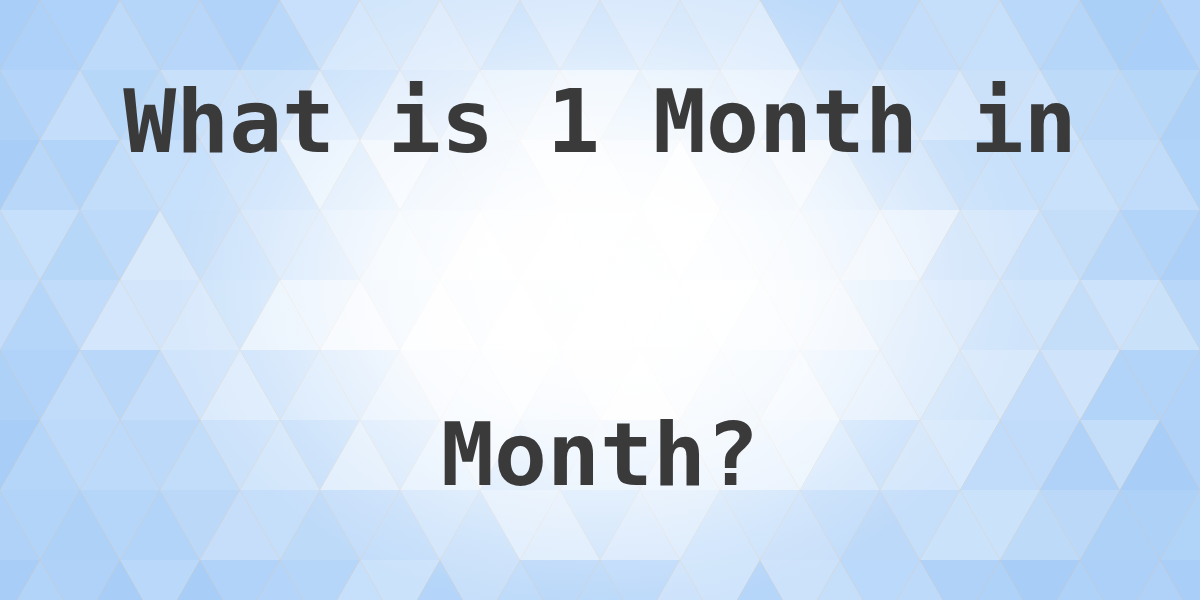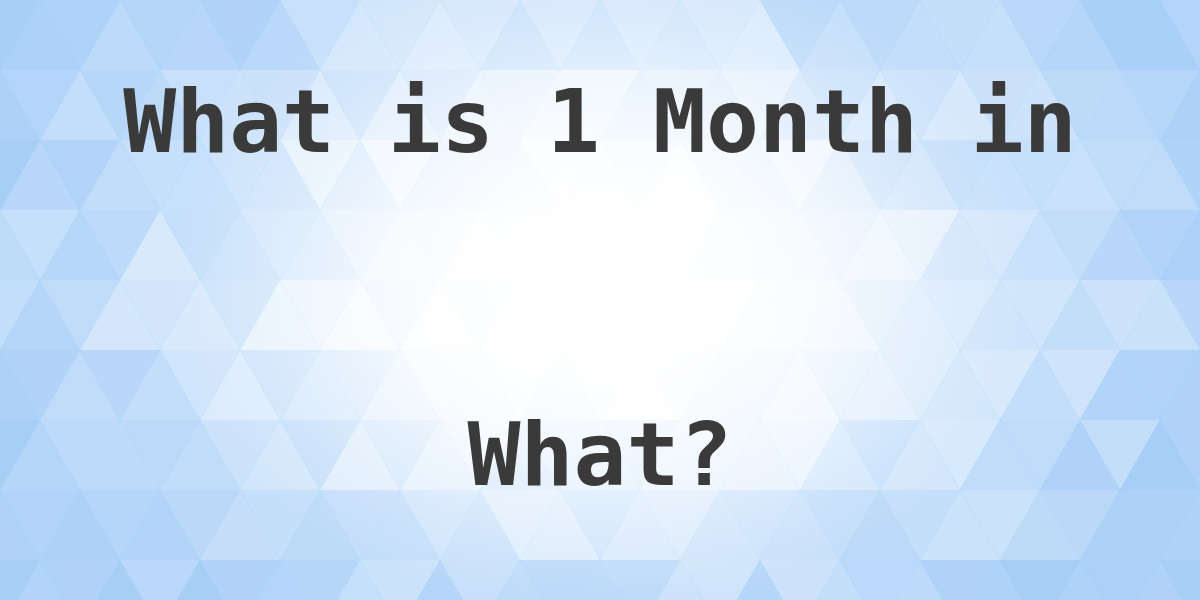--- a/index.html
+++ b/index.html
@@ -11,21 +11,21 @@
     height: 600px;
     overflow: hidden;
     font-family: "DejaVu Sans Mono", monospace;
   }
 
   #page {
     position: relative;
     width: 1200px;
     height: 600px;
     overflow: hidden;
-    background: #7dd3fc;
+    background: #fdba74;
   }
 
   
   #poly-bg {
     position: absolute;
     inset: 0;
     width: 1200px;
     height: 600px;
     display: block;
   }
@@ -483,17 +483,17 @@
       <rect x="0" y="280" width="1200" height="70" fill="#ffffff" opacity="0.07"></rect>
       <rect x="0" y="490" width="1200" height="70" fill="#ffffff" opacity="0.07"></rect>
       <rect x="0" y="700" width="1200" height="70" fill="#ffffff" opacity="0.07"></rect>
     </svg>
 
   <div id="glow"></div>
 
   <div id="headline">
     <div class="title-block">
       <span class="tline">What is 1 Month in</span>
-      <span class="tline">What?</span>
+      <span class="tline">Month?</span>
     </div>
   </div>
 
 </div>
 
 </body></html>

